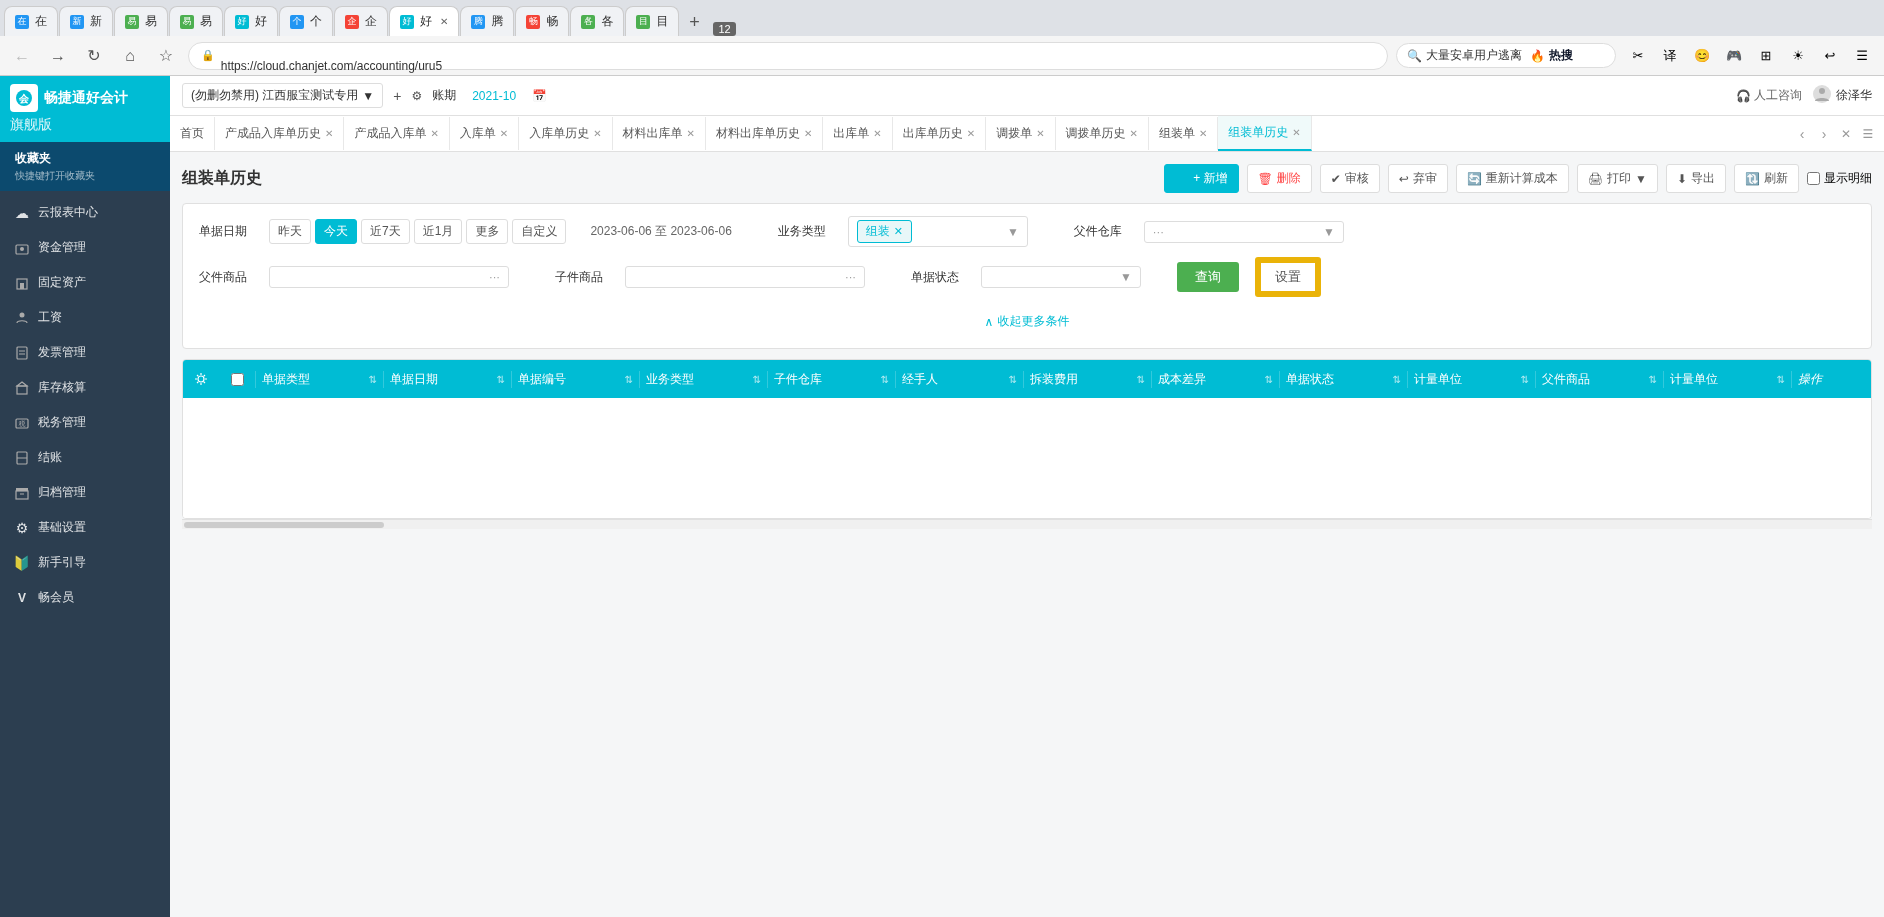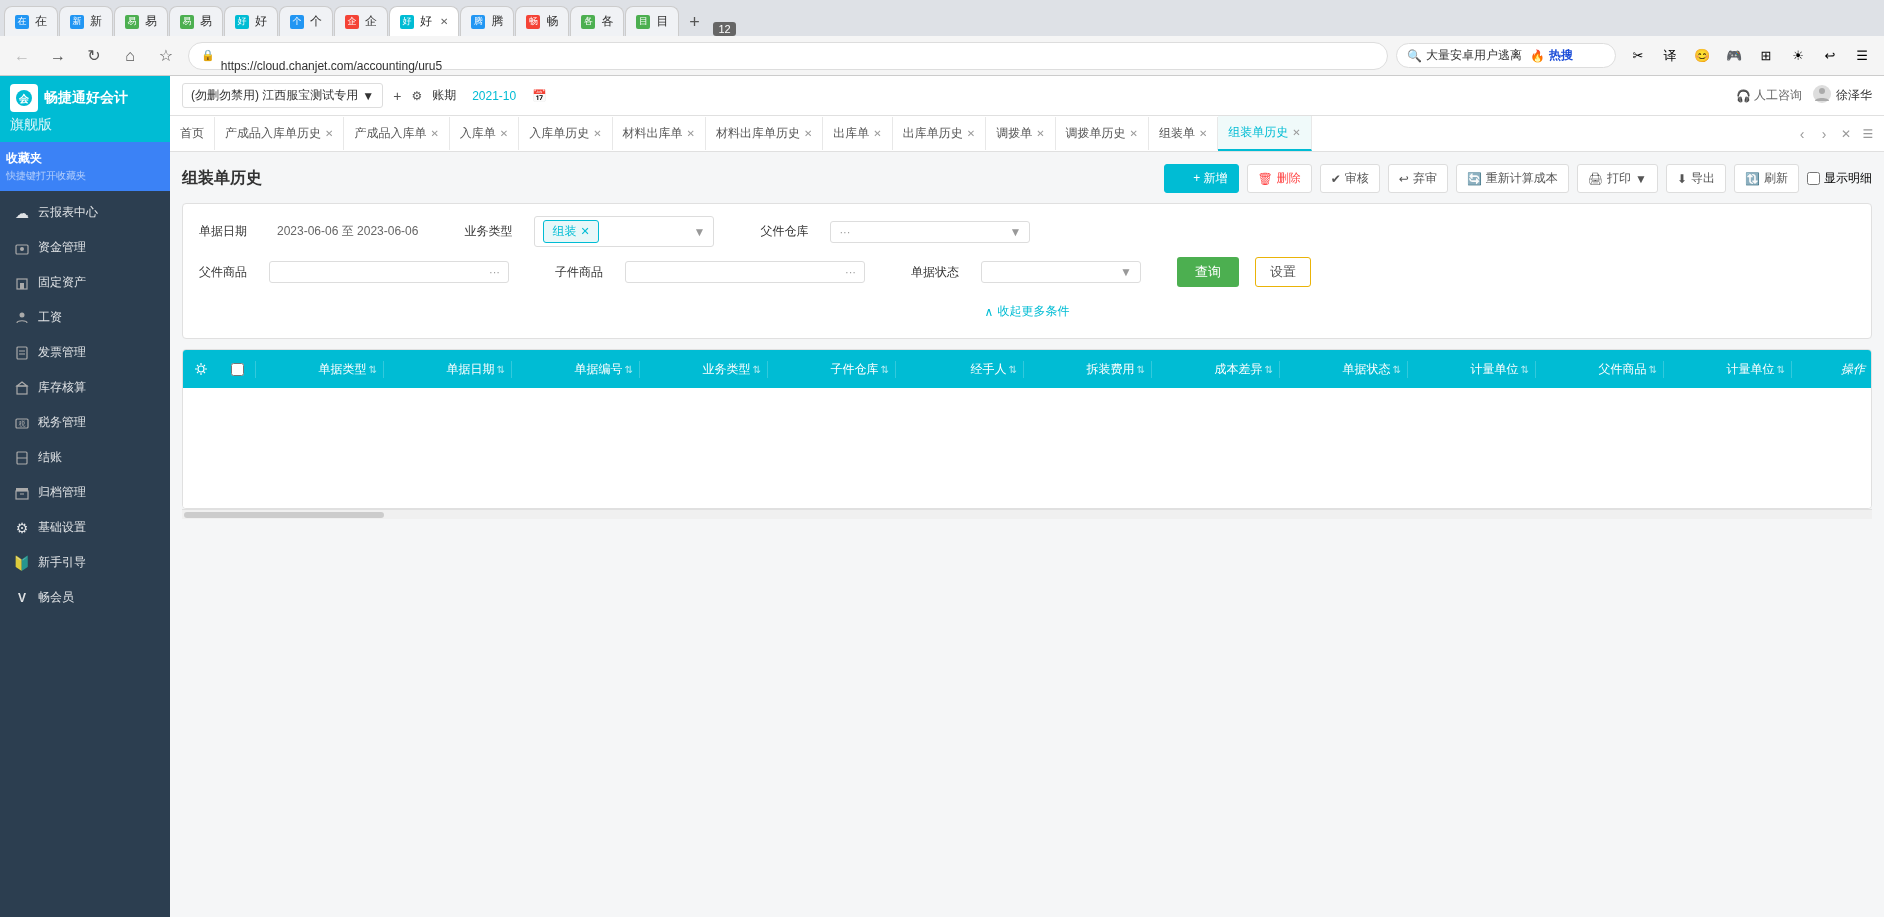--- a/index.html
+++ b/index.html
@@ -13,35 +13,35 @@
     .tab .tab-favicon { width: 14px; height: 14px; border-radius: 2px; flex-shrink: 0; }
     .tab .tab-close { font-size: 10px; color: #666; margin-left: 2px; flex-shrink: 0; }
     .tab .tab-label { overflow: hidden; text-overflow: ellipsis; }
     .tab-new-btn { width: 28px; height: 28px; display: flex; align-items: center; justify-content: center; font-size: 18px; color: #555; cursor: pointer; }
 
     .address-bar { height: 40px; background: #f5f5f5; display: flex; align-items: center; padding: 0 8px; gap: 8px; border-bottom: 1px solid #ccc; }
     .nav-btn { width: 28px; height: 28px; display: flex; align-items: center; justify-content: center; color: #555; cursor: pointer; font-size: 16px; border-radius: 50%; }
     .nav-btn.disabled { color: #bbb; cursor: default; }
     .address-input { flex: 1; height: 28px; background: #fff; border: 1px solid #ddd; border-radius: 14px; padding: 0 12px; font-size: 12px; color: #333; display: flex; align-items: center; gap: 6px; }
     .address-text { flex: 1; overflow: hidden; text-overflow: ellipsis; white-space: nowrap; margin-top: 20px; }
-    .hot-tag { color: #1d4ed8; font-weight: bold; }
+    .hot-tag { color: #0f172a; font-weight: bold; }
     .toolbar-icons { display: flex; gap: 4px; }
     .toolbar-icon { width: 28px; height: 28px; display: flex; align-items: center; justify-content: center; cursor: pointer; font-size: 13px; }
 
     
     .app-container { display: flex; height: calc(917px - 76px); }
 
     
     .sidebar { width: 170px; background: #2c3e50; color: #fff; display: flex; flex-direction: column; flex-shrink: 0; }
     .sidebar-header { background: #00bcd4; padding: 8px 10px; display: flex; flex-direction: column; align-items: flex-start; }
     .sidebar-logo { display: flex; align-items: center; gap: 6px; font-size: 14px; font-weight: bold; color: #fff; }
     .sidebar-logo-icon { width: 28px; height: 28px; background: #fff; border-radius: 4px; display: flex; align-items: center; justify-content: center; font-size: 10px; color: #00bcd4; font-weight: bold; }
     .sidebar-company { font-size: 14px; color: rgba(255,255,255,0.85); margin-top: 4px; }
 
-    .sidebar-favorites { background: #3b82f6; padding: 8px 6px; cursor: pointer; }
+    .sidebar-favorites { background: #0c4a6e; padding: 8px 15px; cursor: pointer; }
     .sidebar-fav-title { font-size: 12px; color: #fff; font-weight: bold; }
     .sidebar-fav-sub { font-size: 10px; color: rgba(255,255,255,0.6); margin-top: 2px; }
 
     .sidebar-nav { flex: 1; overflow-y: auto; padding: 4px 0; }
     .sidebar-item { display: flex; align-items: center; padding: 9px 14px; cursor: pointer; color: rgba(255,255,255,0.85); font-size: 12px; gap: 8px; }
     .sidebar-item .item-icon { width: 16px; height: 16px; display: flex; align-items: center; justify-content: center; font-size: 14px; }
 
     
     .main-content { flex: 1; display: flex; flex-direction: column; overflow: hidden; background: #f5f6f7; }
 
@@ -84,33 +84,33 @@
     .filter-tag { display: inline-flex; align-items: center; gap: 4px; background: #e8f7f8; border: 1px solid #00bcd4; color: #00bcd4; border-radius: 3px; padding: 2px 8px; font-size: 12px; }
     .filter-tag .tag-close { cursor: pointer; font-size: 11px; }
     .collapse-bar { text-align: center; padding: 6px 0; cursor: pointer; color: #00bcd4; font-size: 12px; display: flex; align-items: center; justify-content: center; gap: 4px; }
 
     
     .data-table { border: 1px solid #e0e0e0; border-radius: 4px; overflow: hidden; background: #fff; }
     .table-header { background: #00bcd4; display: flex; align-items: center; min-height: 38px; }
     .th-settings { width: 36px; display: flex; align-items: center; justify-content: center; color: #fff; flex-shrink: 0; }
     .th-checkbox { width: 36px; display: flex; align-items: center; justify-content: center; flex-shrink: 0; }
     .th-checkbox input { cursor: pointer; }
-    .th-cell { flex: 1; display: flex; align-items: center; justify-content: flex-end; color: #fff; font-size: 12px; padding: 0 6px; gap: 2px; white-space: nowrap; border-left: 1px solid rgba(255,255,255,0.2); }
+    .th-cell { flex: 1; display: flex; align-items: center; justify-content: space-between; color: #fff; font-size: 12px; padding: 0 6px; gap: 2px; white-space: nowrap; border-left: 1px solid rgba(255,255,255,0.2); }
     .th-cell.ops { flex: 0 0 80px; font-style: italic; }
     .sort-icon { font-size: 10px; opacity: 0.7; }
 
     .table-empty { padding: 60px 0; text-align: center; color: #999; font-size: 13px; background: #fff; }
 
     
     .scroll-bar { height: 10px; background: #f0f0f0; border-top: 1px solid #e0e0e0; display: flex; align-items: center; padding: 0 2px; }
     .scroll-thumb { width: 200px; height: 6px; background: #ccc; border-radius: 3px; }
 
     
     .query-btn { background: #4caf50; color: #fff; border: none; padding: 6px 18px; border-radius: 3px; font-size: 13px; cursor: pointer; }
-    .set-btn { background: #fff; color: #555; border: 1px solid #eab308; padding: 5px 14px; border-radius: 3px; font-size: 13px; cursor: pointer; }
+    .set-btn { background: #fff; color: #555; border: 6px solid #eab308; padding: 5px 14px; border-radius: 3px; font-size: 13px; cursor: pointer; }
   </style>
 </head>
 <body>
 
 <div class="browser-chrome">
 
   <div class="tab-bar">
     <div class="tab">
       <div class="tab-favicon" style="background:#2196F3; color:#fff; display:flex;align-items:center;justify-content:center;font-size:9px;">在</div>
       <span class="tab-label">在</span>
@@ -447,20 +447,28 @@
             <input type="checkbox" style="">
             <span>显示明细</span>
           </div>
         </div>
       </div>
 
       <div class="filter-area">
         <div class="filter-row">
 
           <span class="filter-label">单据日期</span>
+          <div class="filter-date-btns">
+            <button class="date-btn">昨天</button>
+            <button class="date-btn active">今天</button>
+            <button class="date-btn">近7天</button>
+            <button class="date-btn">近1月</button>
+            <button class="date-btn">更多</button>
+            <button class="date-btn">自定义</button>
+          </div>
           <span class="date-range">2023-06-06 至 2023-06-06</span>
 
           <span class="filter-label" style="margin-left:30px;">业务类型</span>
           <div style="display:flex;align-items:center;gap:6px;min-width:180px;border:1px solid #ddd;padding:3px 8px;border-radius:3px;background:#fff;">
             <div class="filter-tag">
               <span>组装</span>
               <span class="tag-close">✕</span>
             </div>
             <span style="margin-left:auto;color:#999;">▼</span>
           </div>

